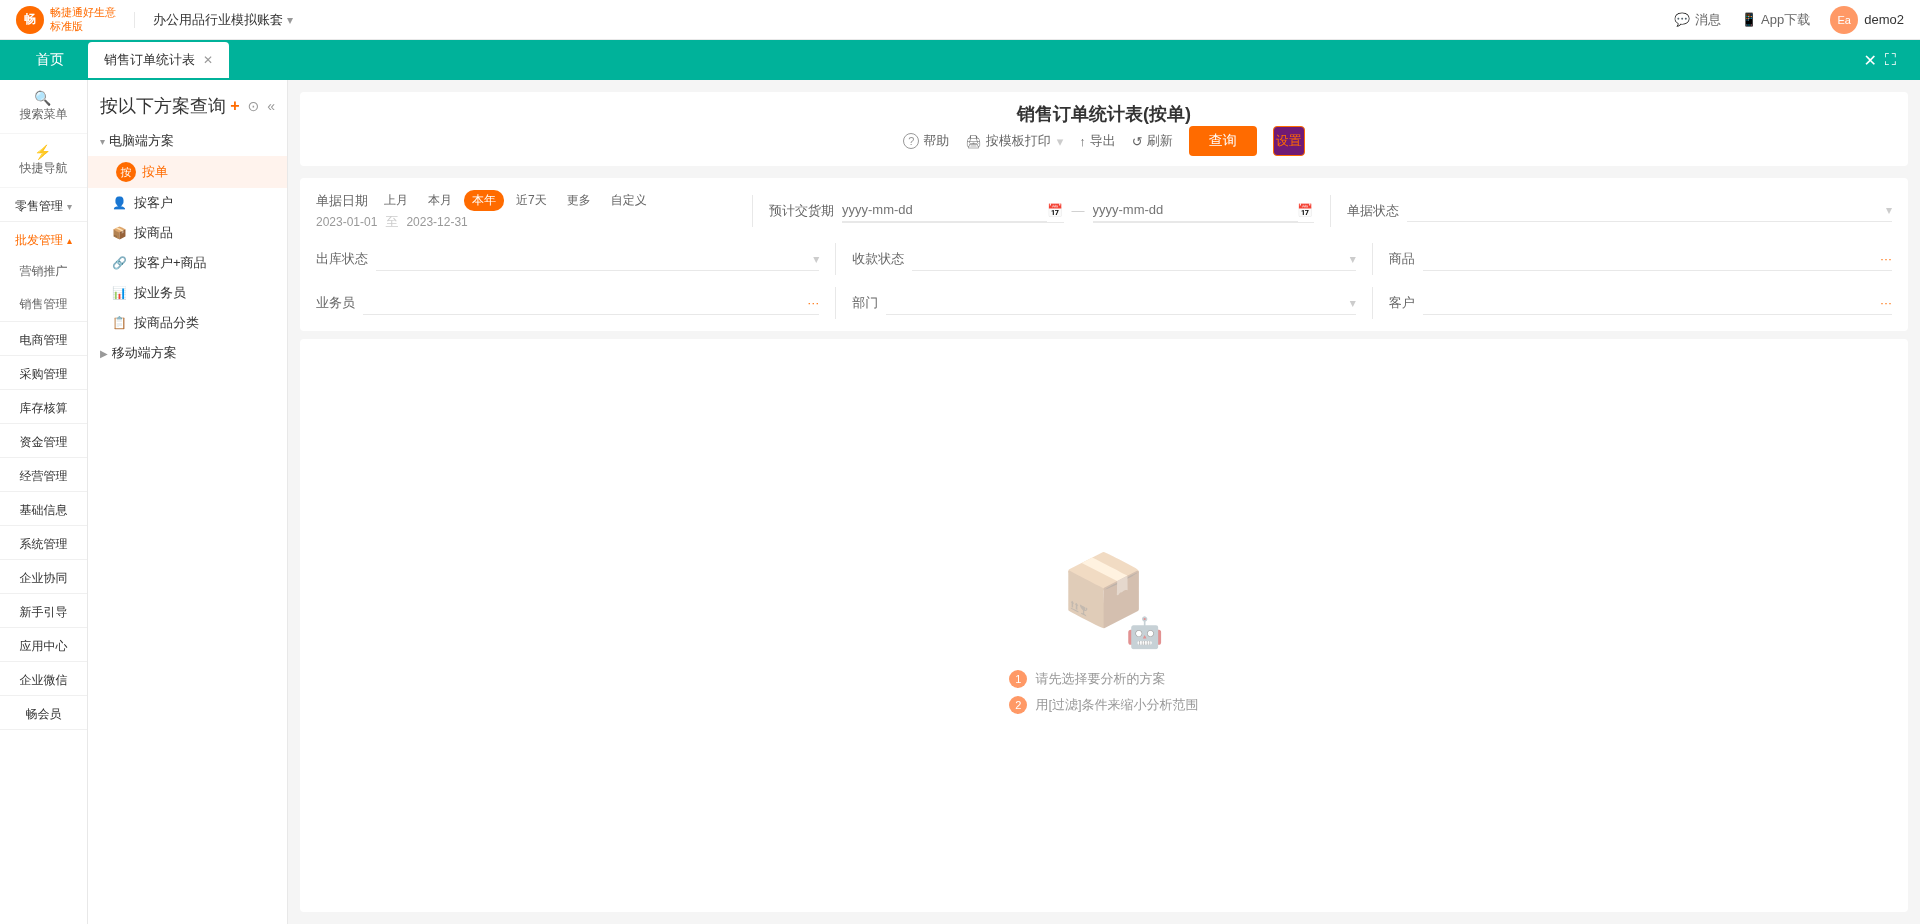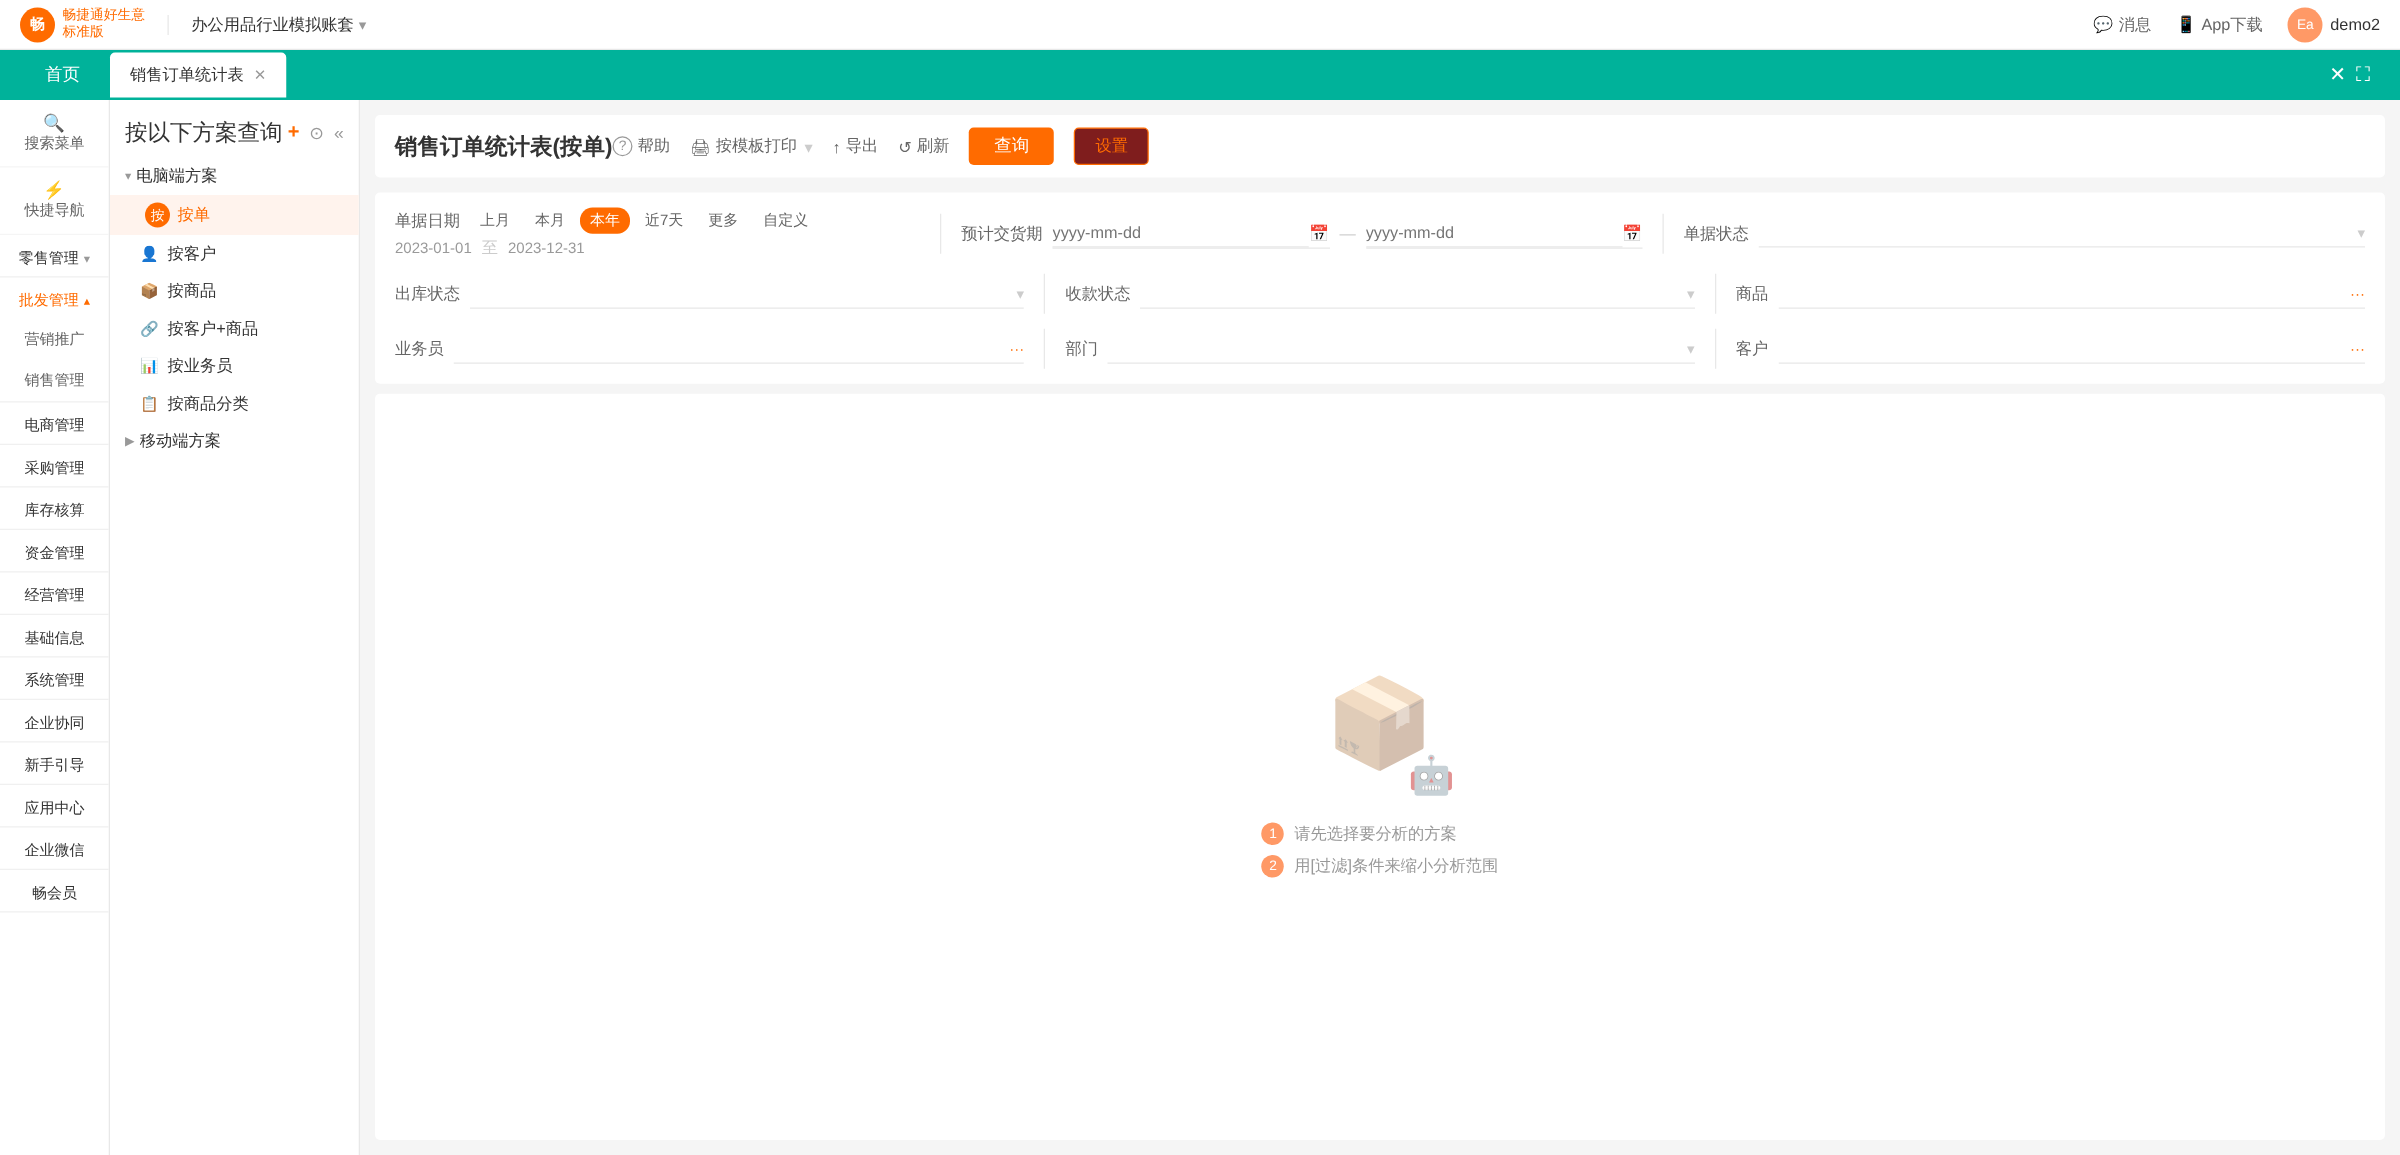--- a/index.html
+++ b/index.html
@@ -42,26 +42,26 @@
     .tree-group { }
     .tree-group-header { display: flex; align-items: center; gap: 4px; padding: 6px 12px; cursor: pointer; font-size: 13px; color: #333; }
     .tree-chevron { color: #999; font-size: 10px; }
     .tree-item { display: flex; align-items: center; gap: 6px; padding: 6px 12px 6px 24px; cursor: pointer; font-size: 13px; color: #333; }
     .tree-item.active { background: #fff3ed; color: #ff6b00; }
     .tree-item-icon { width: 16px; height: 16px; display: flex; align-items: center; justify-content: center; font-size: 12px; color: #999; }
     .active-badge { background: #ff6b00; color: white; border-radius: 50%; width: 20px; height: 20px; display: flex; align-items: center; justify-content: center; font-size: 11px; }
 
     
     .right-panel { flex: 1; display: flex; flex-direction: column; padding: 12px; overflow: auto; background: #f5f5f5; }
-    .page-header { display: flex; align-items: center; justify-content: flex-start; margin-bottom: 12px; background: white; padding: 10px 16px; border-radius: 4px; }
+    .page-header { display: flex; align-items: center; justify-content: space-between; margin-bottom: 12px; background: white; padding: 10px 16px; border-radius: 4px; flex-direction: column; }
     .page-title { font-size: 18px; font-weight: bold; color: #333; }
     .page-actions { display: flex; align-items: center; gap: 16px; }
     .page-action-btn { display: flex; align-items: center; gap: 4px; color: #666; cursor: pointer; font-size: 13px; }
     .query-btn { background: #ff6b00; color: white; border: none; padding: 6px 20px; border-radius: 4px; cursor: pointer; font-size: 14px; }
-    .setting-btn { background: #7f1d1d; color: #ff6b00; border: 1px solid #ff6b00; padding: 5px 16px; border-radius: 4px; cursor: pointer; font-size: 13px; }
+    .setting-btn { background: #701a75; color: #ff6b00; border: 1px solid #ff6b00; padding: 5px 2px; border-radius: 4px; cursor: pointer; font-size: 13px; }
 
     
     .filter-area { background: white; padding: 12px 16px; border-radius: 4px; margin-bottom: 8px; }
     .filter-row { display: flex; align-items: center; margin-bottom: 12px; gap: 16px; }
     .filter-row:last-child { margin-bottom: 0; }
     .filter-label { color: #666; font-size: 13px; white-space: nowrap; min-width: fit-content; }
     .filter-input { flex: 1; border: none; border-bottom: 1px solid #e8e8e8; padding: 4px 0; outline: none; font-size: 13px; color: #999; background: transparent; }
 
     
     .date-shortcuts { display: flex; align-items: center; gap: 4px; }

